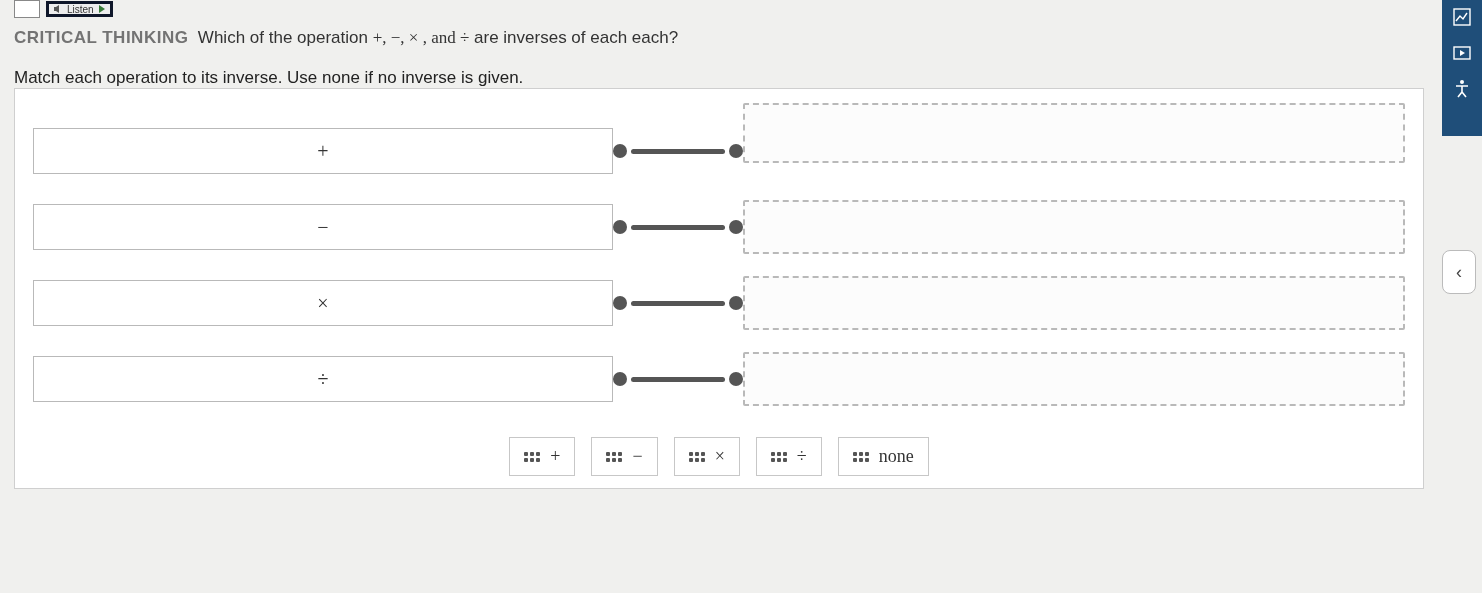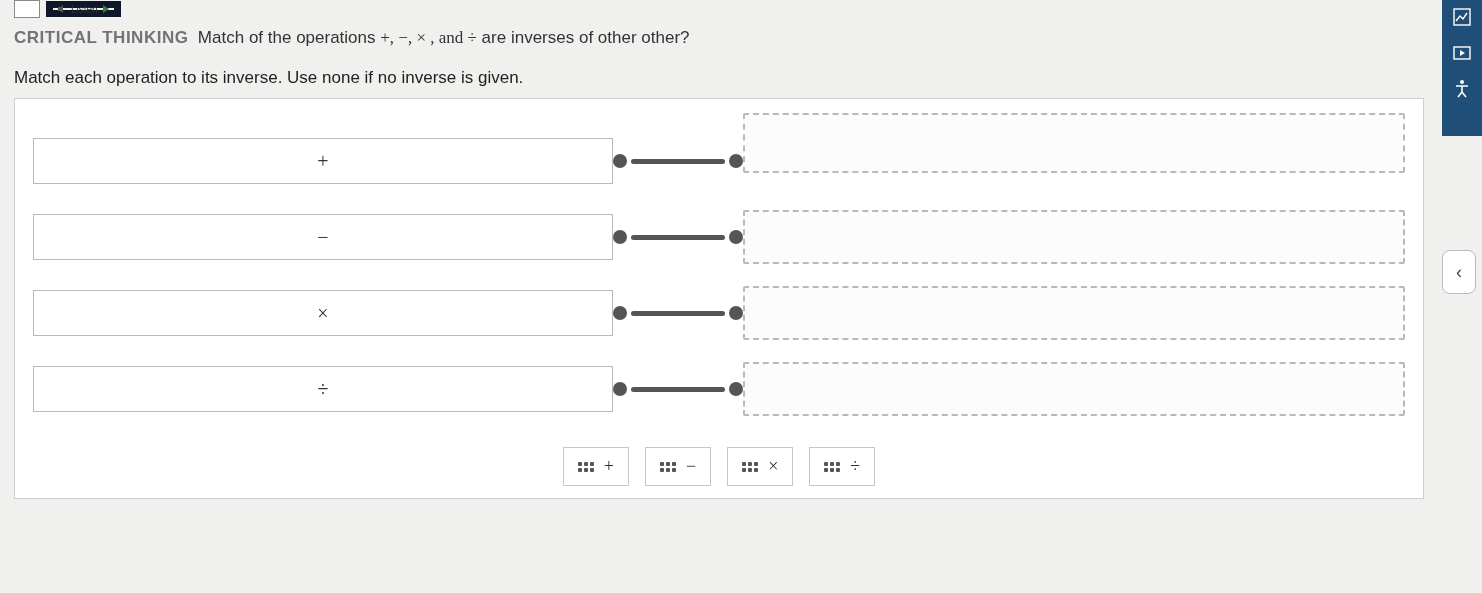--- a/index.html
+++ b/index.html
@@ -24,41 +24,41 @@
   .topbar-box {
     width: 26px; height: 18px;
     border: 1px solid #888;
     background: #fff;
     display: inline-block;
   }
   .listen-btn {
     display: inline-flex;
     align-items: center;
     gap: 4px;
-    border: 7px solid #0f172a;
+    border: 3px solid #0f172a;
     background: #eee;
     font-size: 10px;
     padding: 0 4px;
     height: 16px;
     color: #333;
   }
   .question-line {
     font-size: 17px;
     color: #333;
     margin: 10px 0 20px 0;
   }
   .crit {
     color: #737373;
     font-weight: bold;
     letter-spacing: .5px;
   }
   .instruct {
     font-size: 17px;
     color: #222;
-    margin-bottom: 10px;
+    margin-bottom: 0;
   }
   .match-panel {
     background: #fff;
     border: 1px solid #cfcfcf;
     padding: 20px 18px 12px 18px;
     width: 1410px;
   }
   .rows { display: flex; flex-direction: column; gap: 28px; margin-top: 18px;}
   .row { display: flex; align-items: center; height: 48px; }
   .left-box {
@@ -175,21 +175,21 @@
         </svg>
       <span>Listen</span>
       <svg width="8" height="8" viewBox="0 0 8 8">
           <path d="M1 0l6 4-6 4z" fill="#3a7d3a"></path>
         </svg>
     </span>
   </div>
 
   <p class="question-line">
     <span class="crit">CRITICAL THINKING</span>
-    &nbsp;<span>Match of the operations </span><span class="mathop">+, −, × , and ÷</span><span> are inverses of other other?</span>
+    &nbsp;<span>Which of the operation </span><span class="mathop">+, −, × , and ÷</span><span> are inverses of each each?</span>
   </p>
 
   <p class="instruct">Match each operation to its inverse. Use none if no inverse is given.</p>
 
   <div class="match-panel">
     <div class="rows">
 
       <div class="row">
         <div class="left-box">
             <span class="mathop">+</span>
@@ -293,20 +293,35 @@
               <i></i>
               <i></i>
             </span>
             <span>
               <i></i>
               <i></i>
               <i></i>
             </span>
           </span>
         <span class="chip-label">÷</span>
+      </div>
+      <div class="chip">
+        <span class="grip">
+            <span>
+              <i></i>
+              <i></i>
+              <i></i>
+            </span>
+            <span>
+              <i></i>
+              <i></i>
+              <i></i>
+            </span>
+          </span>
+        <span class="chip-label">none</span>
       </div>
     </div>
   </div>
 </div>
 
 <div class="sidebar">
   <div class="sicon">
     <svg width="18" height="18" viewBox="0 0 18 18">
         <rect x="1" y="1" width="16" height="16" fill="none" stroke="#fff" stroke-width="1.4"></rect>
         <path d="M3 13l4-5 3 3 4-6" fill="none" stroke="#fff" stroke-width="1.4"></path>

